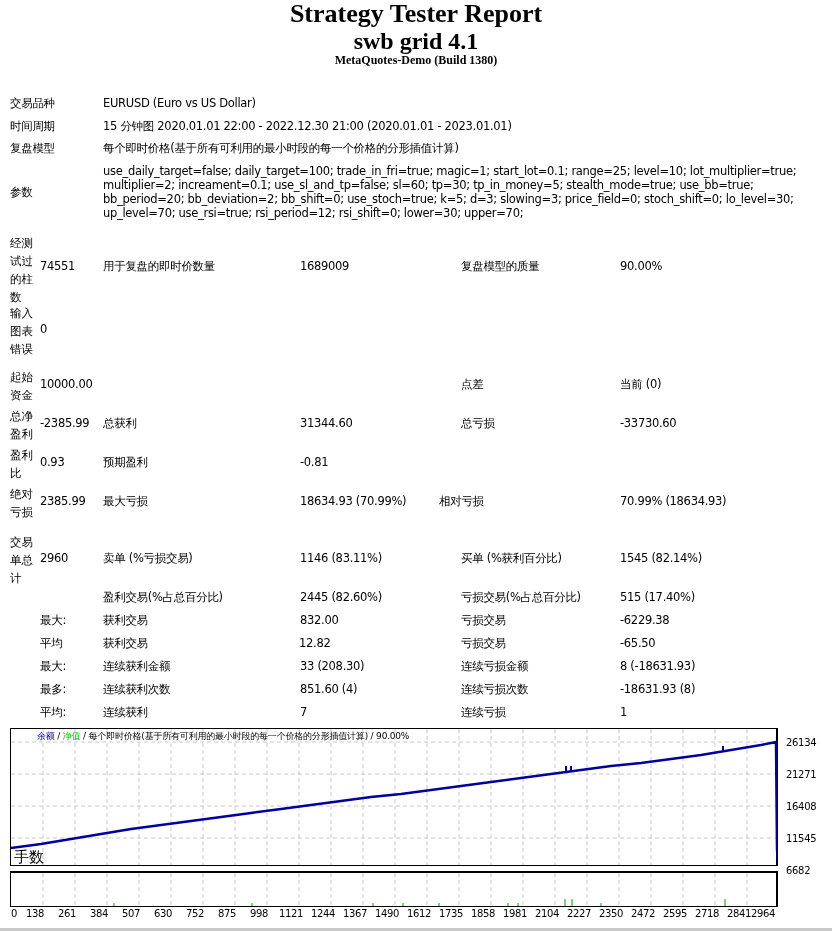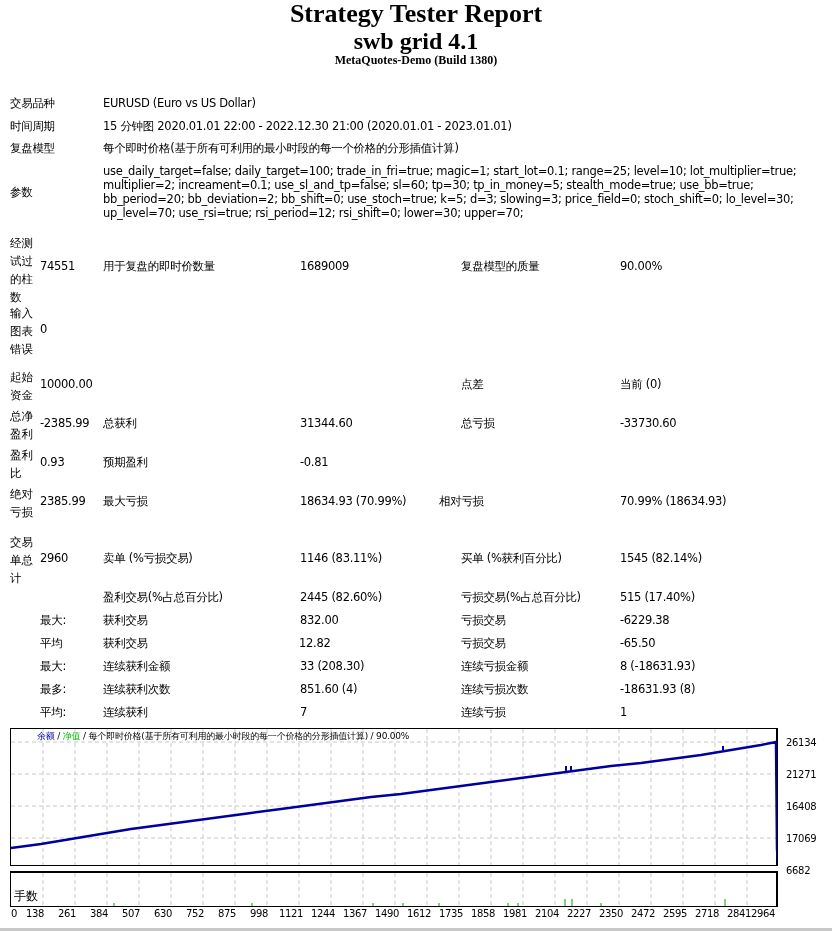--- a/index.html
+++ b/index.html
@@ -13,21 +13,21 @@
   .lab { position: absolute; left: 10px; width: 26px; font-size: 11.5px; line-height: 18px; white-space: normal; word-break: break-all; }
   .params { position: absolute; left: 103px; top: 164px; width: 720px; font-size: 11.5px; line-height: 14px; letter-spacing: -0.3px; }
   
   .chart { position: absolute; left: 10px; top: 728px; width: 768px; height: 138px; border: 1px solid #000; border-right: 2px solid #000; box-sizing: border-box; }
   .lots { position: absolute; left: 10px; top: 872px; width: 768px; height: 35px; border: 1px solid #000; border-right: 2px solid #000; box-sizing: border-box; }
   .sep { position: absolute; left: 10px; top: 866px; width: 768px; height: 6px; border-bottom: 1px solid #000; box-sizing: border-box; }
   svg { position: absolute; left: 0; top: 0; }
   .ytick { position: absolute; left: 786px; font-size: 10px; font-family: "DejaVu Sans", sans-serif; letter-spacing: -0.3px; }
   .xtick { position: absolute; top: 908px; font-size: 10px; font-family: "DejaVu Sans", sans-serif; letter-spacing: -0.4px; transform: translateX(-50%); }
   .legend { position: absolute; left: 13px; top: 731px; font-size: 9px; line-height: 10px; white-space: nowrap; letter-spacing: -0.2px; margin-left: 24px; }
-  .lotlabel { position: absolute; left: 14px; top: 888px; font-size: 12px; }
+  .lotlabel { position: absolute; left: 14px; top: 848px; font-size: 15px; }
   .bottombar { position: absolute; left: 0; top: 928px; width: 832px; height: 3px; background: #c8c8c8; }
 </style>
 </head>
 <body>
 
 <div class="hdr h1">Strategy Tester Report</div>
 <div class="hdr h2">swb grid 4.1</div>
 <div class="hdr h3">MetaQuotes-Demo (Build 1380)</div>
 
 <div class="t" style="left:10px;top:96px">交易品种</div>
@@ -201,21 +201,21 @@
       <line x1="714" y1="26" x2="714" y2="33"></line>
       <line x1="767" y1="2" x2="767" y2="33" stroke-width="1.5"></line>
     </g>
   </svg>
 </div>
 <div class="lotlabel">手数</div>
 
 <div class="ytick" style="top:737px">26134</div>
 <div class="ytick" style="top:769px">21271</div>
 <div class="ytick" style="top:801px">16408</div>
-<div class="ytick" style="top:833px">17069</div>
+<div class="ytick" style="top:833px">11545</div>
 <div class="ytick" style="top:865px">6682</div>
 
 <div class="xtick" style="left:14px">0</div>
 <div class="xtick" style="left:35px">138</div>
 <div class="xtick" style="left:67px">261</div>
 <div class="xtick" style="left:99px">384</div>
 <div class="xtick" style="left:131px">507</div>
 <div class="xtick" style="left:163px">630</div>
 <div class="xtick" style="left:195px">752</div>
 <div class="xtick" style="left:227px">875</div>

